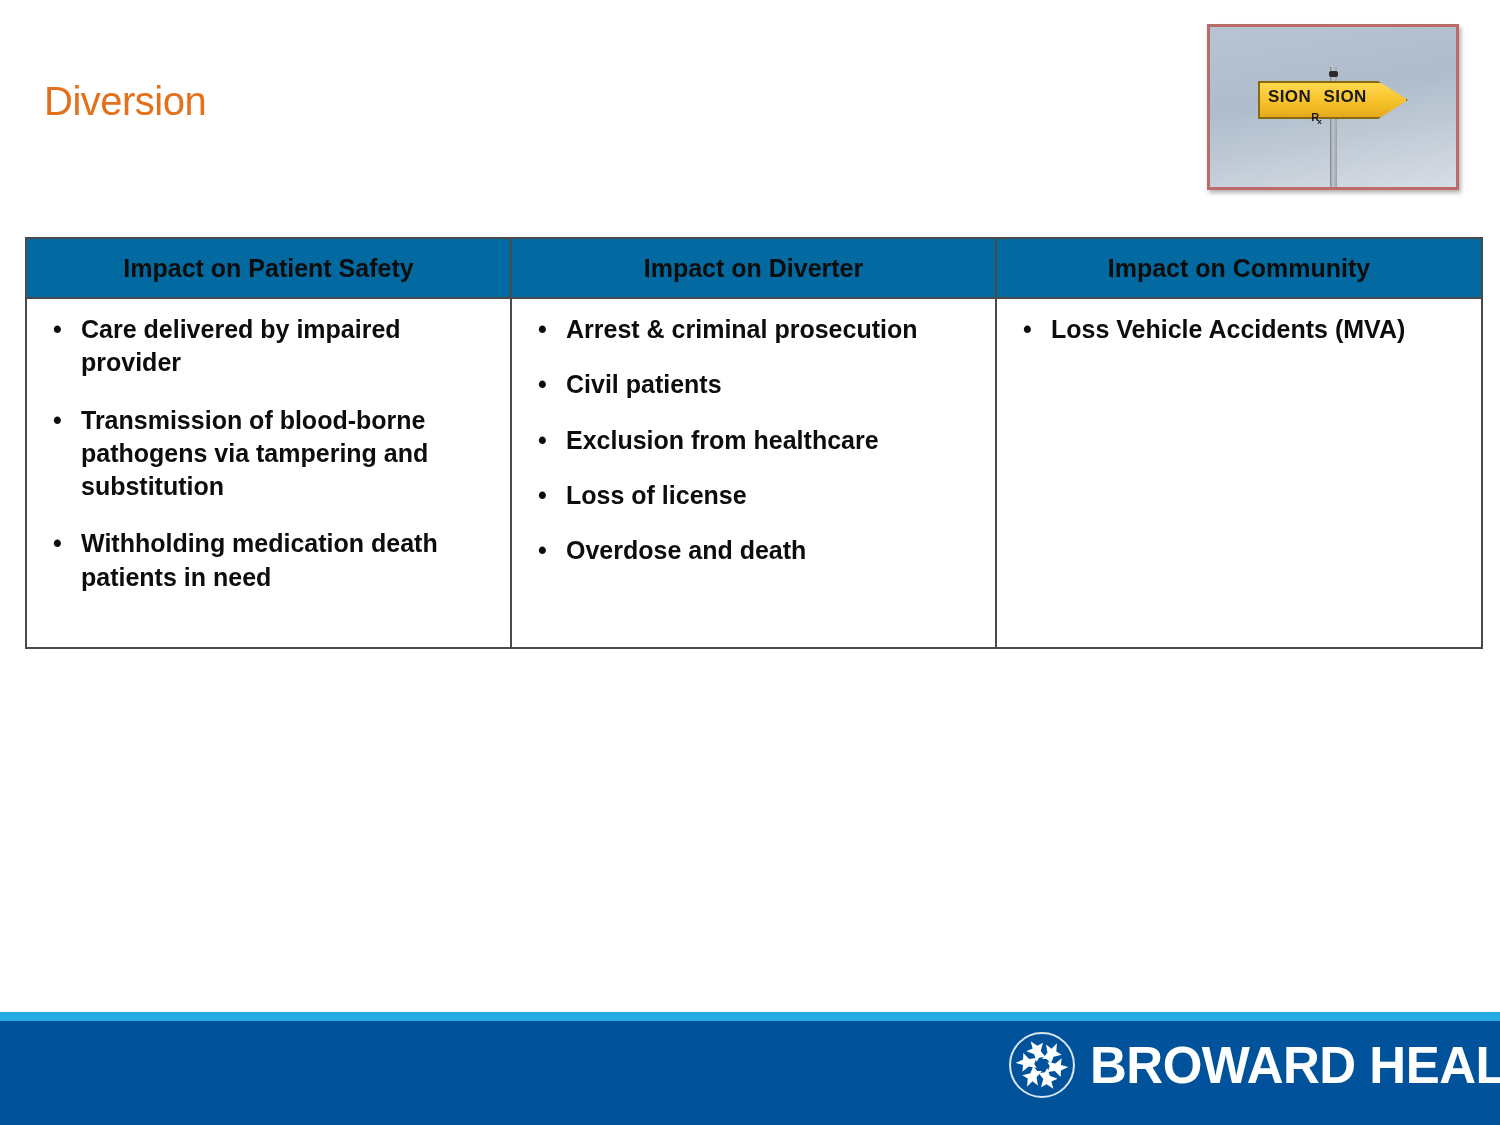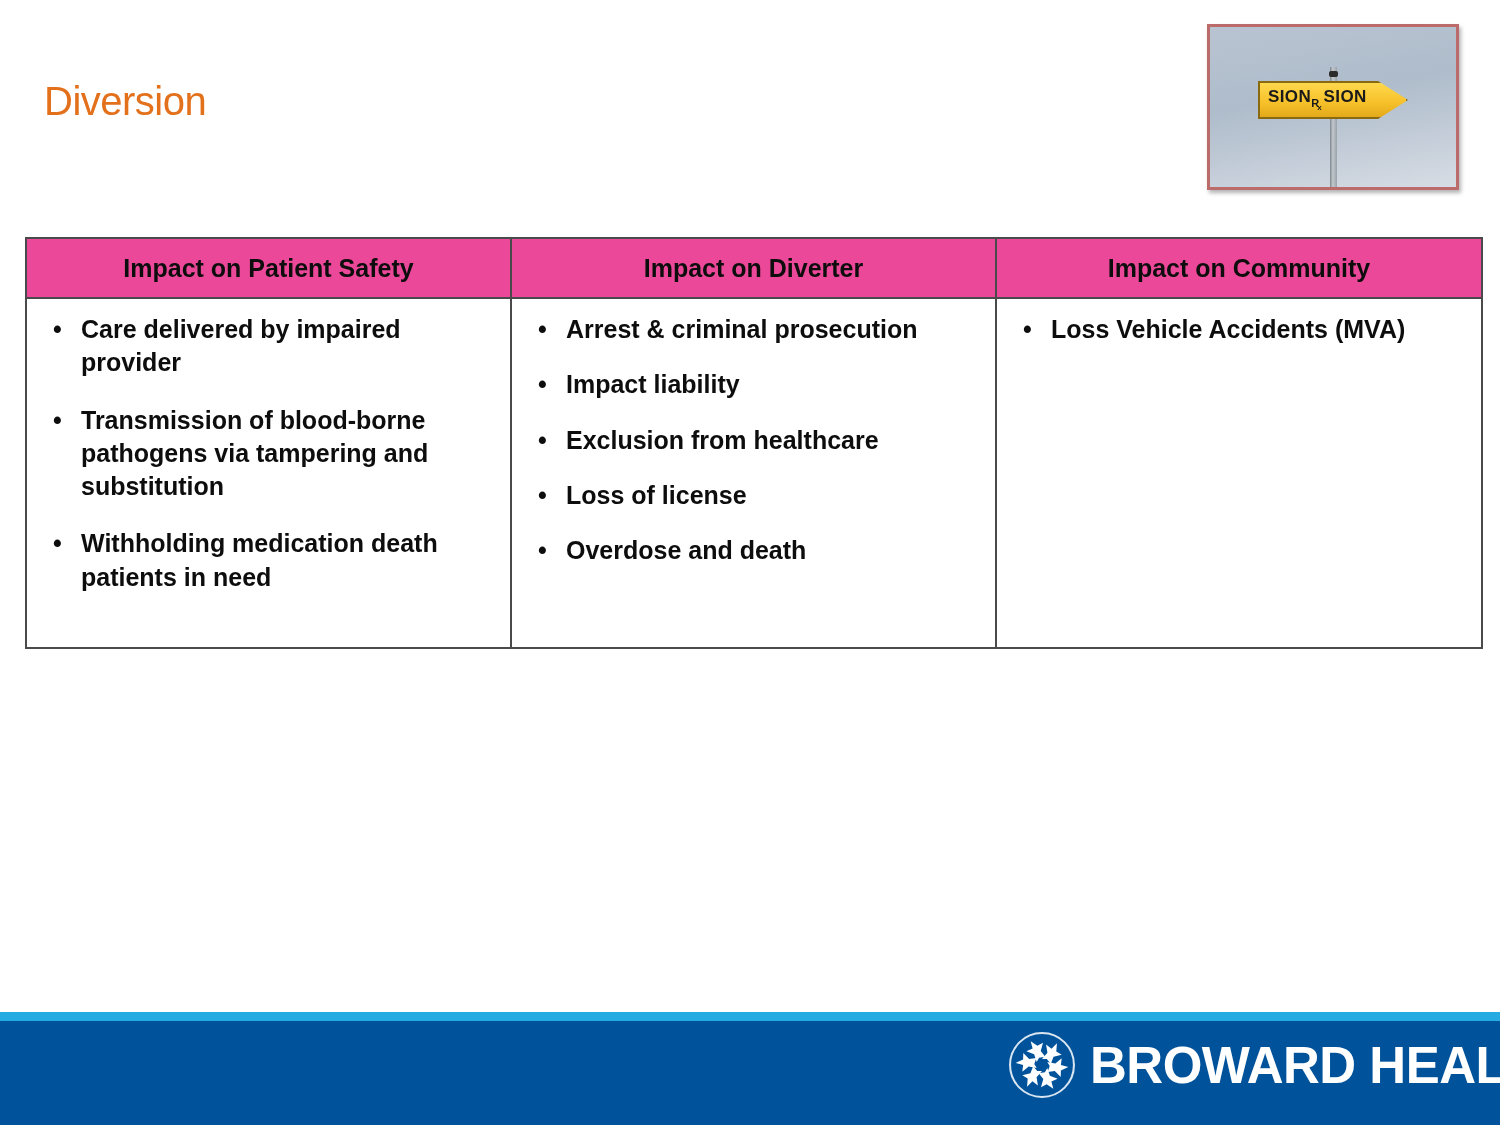--- a/index.html
+++ b/index.html
@@ -90,21 +90,21 @@
     font-size: 17px;
     font-weight: bold;
     color: #1a1a1a;
     letter-spacing: 0.4px;
     line-height: 1;
     font-family: "Liberation Sans", sans-serif;
   }
   .sign-rx {
     font-size: 11px;
     position: relative;
-    top: 5px;
+    top: 19px;
     letter-spacing: 0;
   }
   .sign-rx .rx-x {
     font-size: 8px;
     position: relative;
     top: 3px;
     left: -2px;
   }
 
   
@@ -116,21 +116,21 @@
     border-collapse: collapse;
     table-layout: fixed;
   }
   .impact-table th,
   .impact-table td {
     border: 2px solid #4a4a4a;
     vertical-align: top;
     padding: 0;
   }
   .impact-table th {
-    background: #ec4899;
+    background: #0369a1;
     height: 58px;
     text-align: center;
     font-size: 25px;
     font-weight: bold;
     color: #0d0d0d;
     vertical-align: middle;
   }
   .impact-table td {
     height: 348px;
     background: #ffffff;
@@ -248,21 +248,21 @@
         </td>
 
         <td>
           <ul class="bullet-list list-tight">
             <li class="bullet-item">
               <span class="bullet-dot">•</span>
               <span>Arrest &amp; criminal prosecution</span>
             </li>
             <li class="bullet-item">
               <span class="bullet-dot">•</span>
-              <span>Impact liability</span>
+              <span>Civil patients</span>
             </li>
             <li class="bullet-item">
               <span class="bullet-dot">•</span>
               <span>Exclusion from healthcare</span>
             </li>
             <li class="bullet-item">
               <span class="bullet-dot">•</span>
               <span>Loss of license</span>
             </li>
             <li class="bullet-item">

